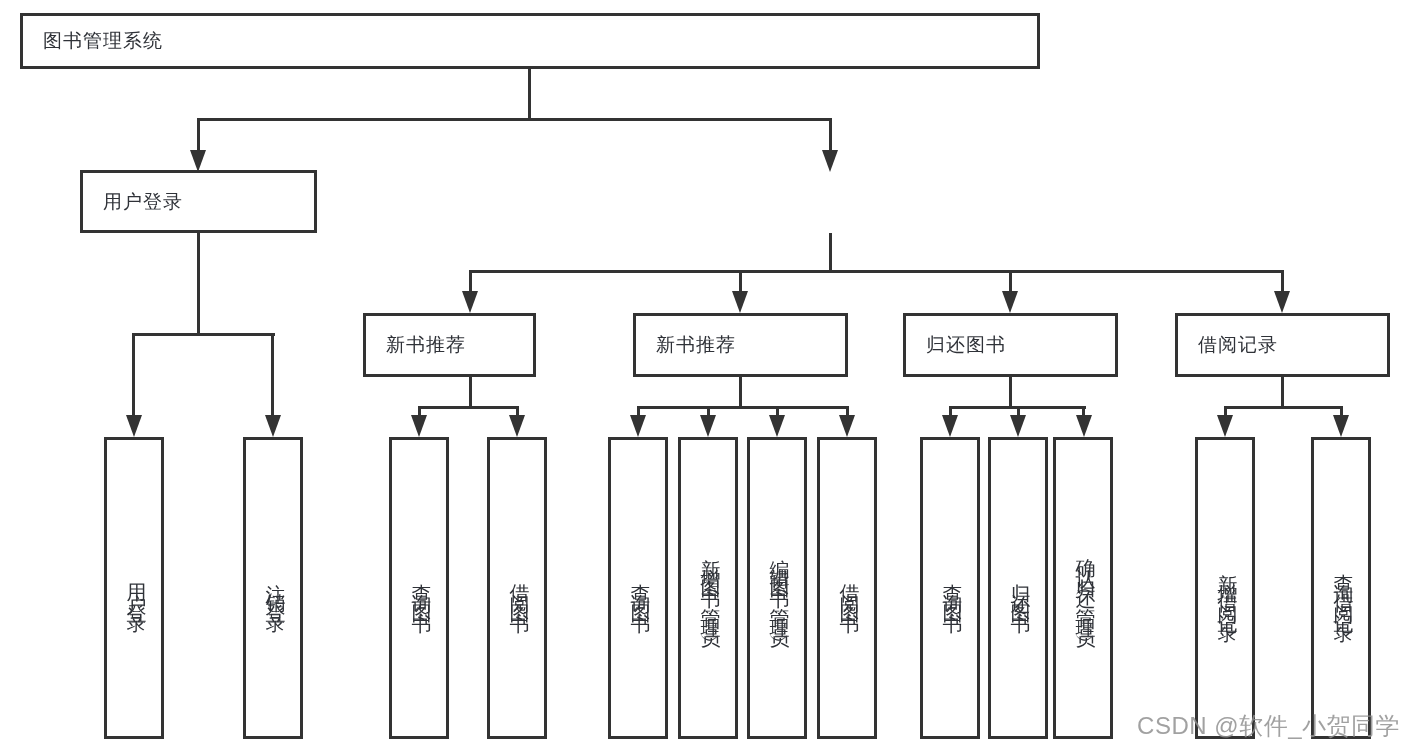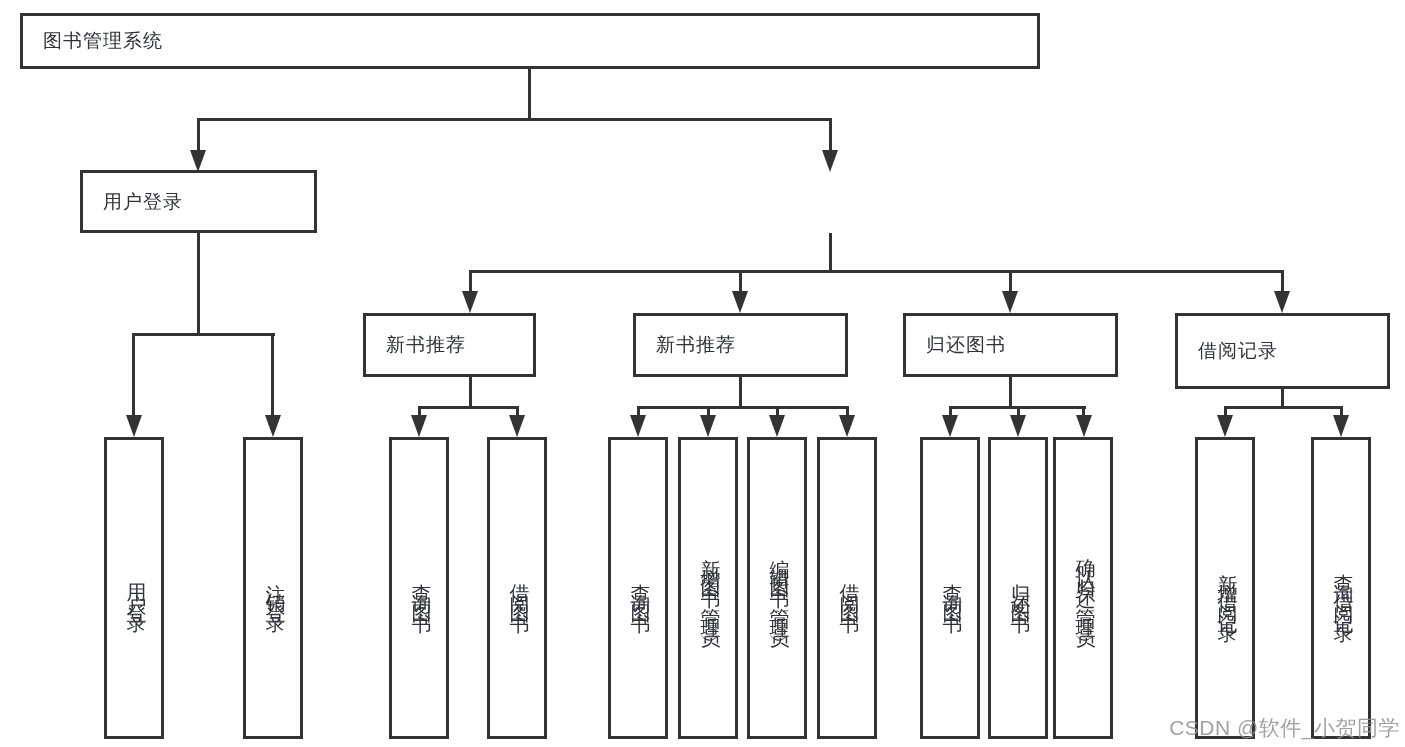--- a/index.html
+++ b/index.html
@@ -44,21 +44,21 @@
     width: 0;
     height: 0;
     border-left: 8px solid transparent;
     border-right: 8px solid transparent;
     border-top: 22px solid #333333;
   }
   .watermark {
     position: absolute;
     right: 5px;
     bottom: 5px;
-    font-size: 21px;
+    font-size: 24px;
     color: rgba(145,145,145,0.85);
     letter-spacing: 0.5px;
     white-space: nowrap;
   }
 </style>
 </head>
 <body>
 
 <div class="stage">
 
@@ -127,21 +127,21 @@
 
   <div class="box h" style="left:363px; top:313px; width:173px; height:64px;">
     <span>新书推荐</span>
   </div>
   <div class="box h" style="left:633px; top:313px; width:215px; height:64px;">
     <span>新书推荐</span>
   </div>
   <div class="box h" style="left:903px; top:313px; width:215px; height:64px;">
     <span>归还图书</span>
   </div>
-  <div class="box h" style="left:1175px; top:313px; width:215px; height:76px;">
+  <div class="box h" style="left:1175px; top:313px; width:215px; height:64px;">
     <span>借阅记录</span>
   </div>
 
   <div class="box v" style="left:104px; top:437px; width:60px; height:302px;">
     <span>用户登录</span>
   </div>
   <div class="box v" style="left:243px; top:437px; width:60px; height:302px;">
     <span>注销登录</span>
   </div>
 

